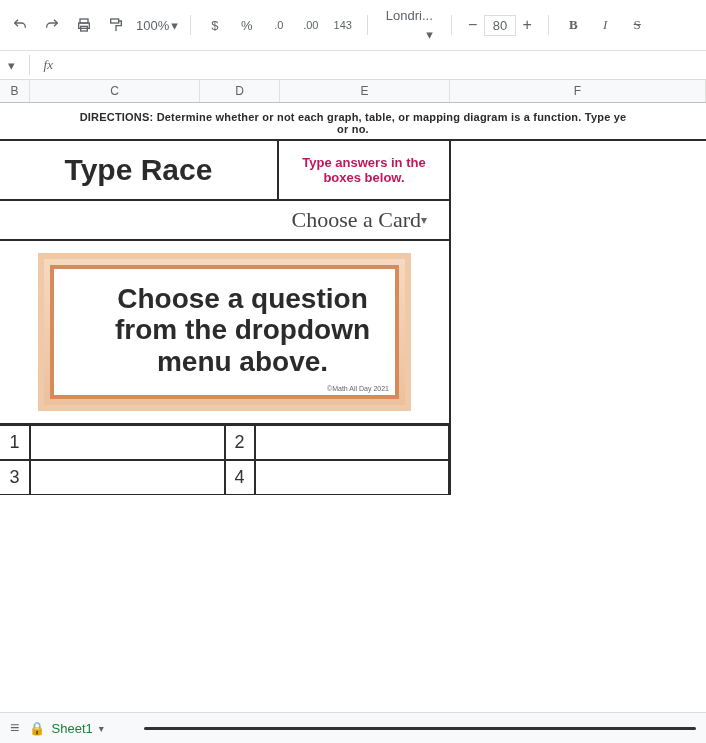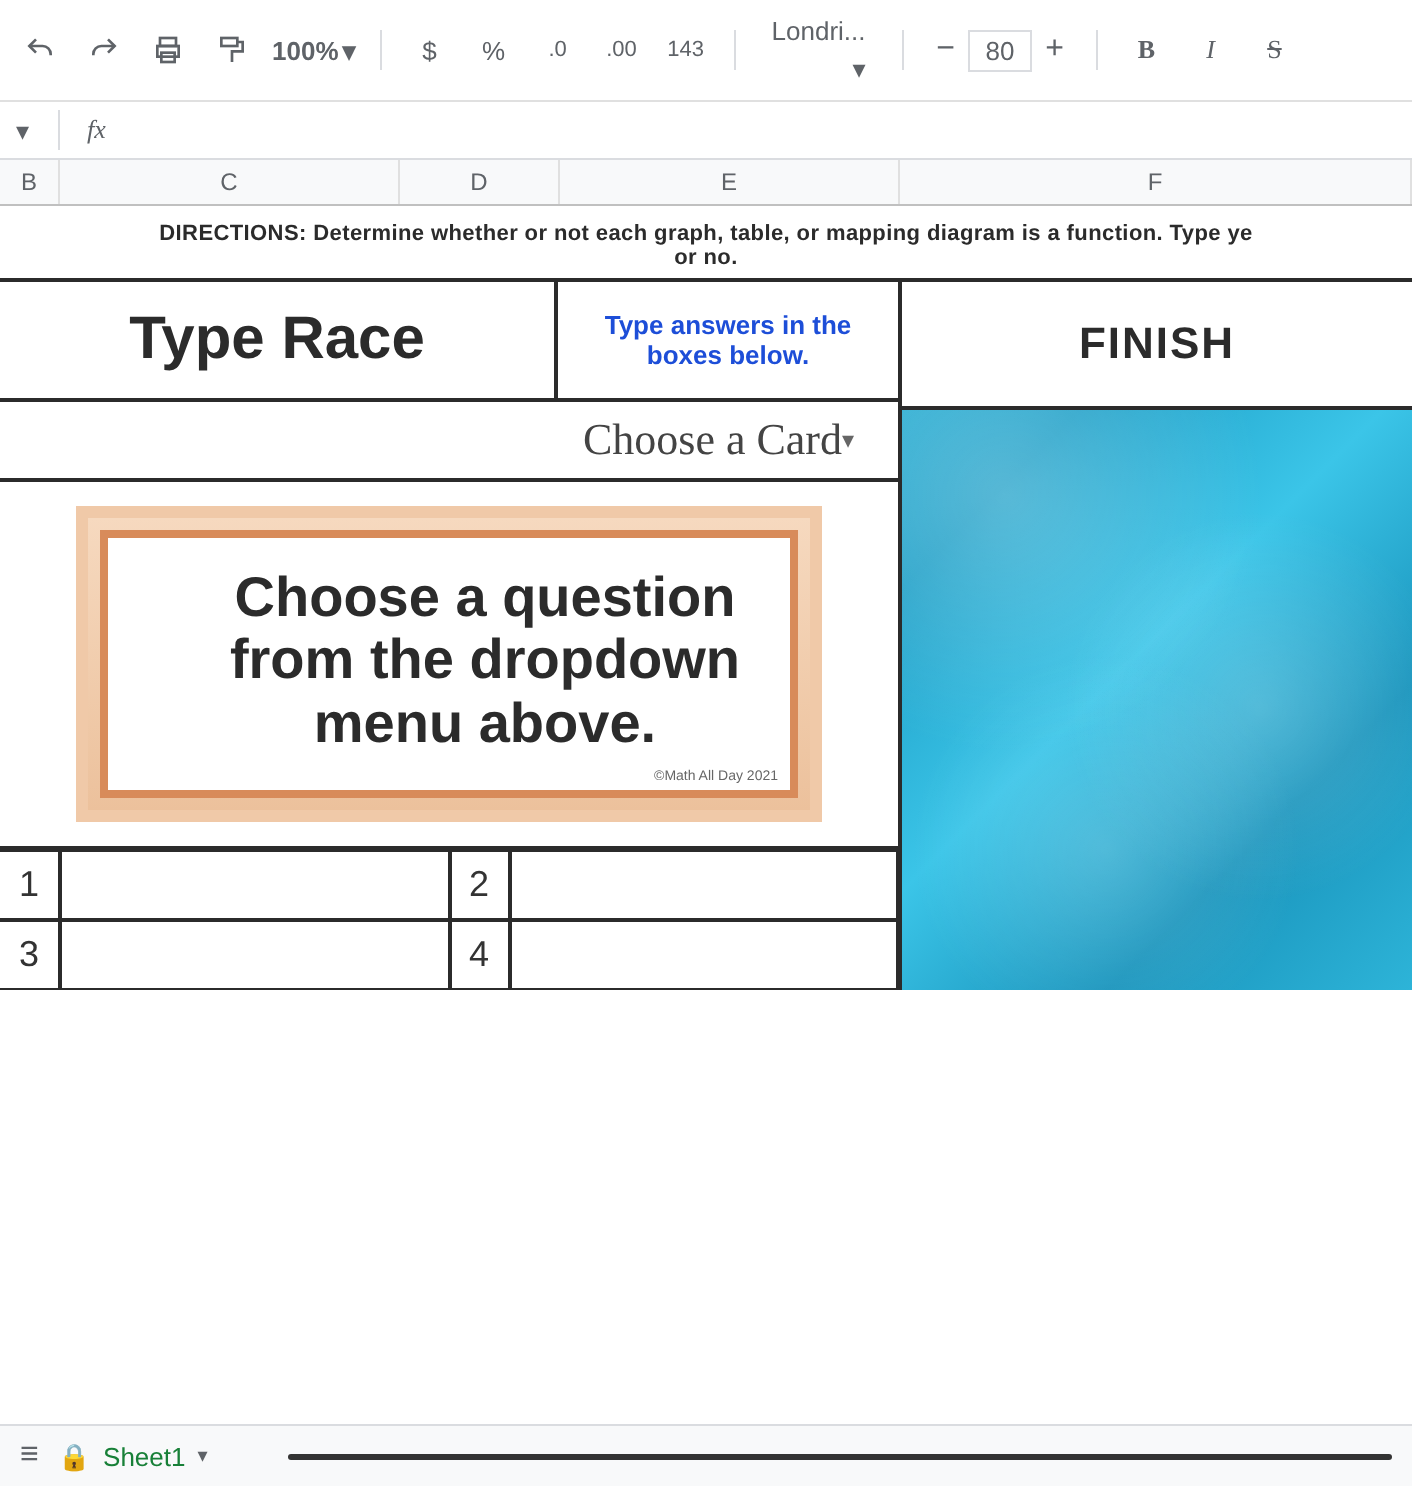--- a/index.html
+++ b/index.html
@@ -27,21 +27,21 @@
 .tb-btn {
   display: flex;
   align-items: center;
   justify-content: center;
   width: 24px;
   height: 24px;
   cursor: pointer;
   color: #5f6368;
 }
 .tb-sep { width:1px; height:20px; background:#dadce0; margin:0 4px; }
-.zoom { display:flex; align-items:center; gap:2px; font-size:13px;font-weight:bold;}
+.zoom { display:flex; align-items:center; gap:2px; font-size:13px;}
 .font-box {
   display:flex; align-items:flex-end; gap:4px;
   padding:2px 6px; border-radius:2px;flex-direction:column;
 }
 .font-drop { cursor:pointer; }
 .size-group { display:flex; align-items:center; gap:2px; }
 .size-box {
   border:1px solid #dadce0; padding:2px 8px; font-size:13px;
   min-width:28px; text-align:center;
 }
@@ -131,21 +131,21 @@
   color:#2b2b2b;
   border-right:2px solid #2b2b2b;
 }
 .answershead {
   width:170px;
   font-family: Arial, sans-serif;
   font-weight:700;
   font-size:13px;
   text-align:center;
   padding:6px 6px;
-  color:#1d4ed8;
+  color:#be185d;
   display:flex; align-items:center; justify-content:center;
 }
 
 .dropdownrow {
   border-bottom:2px solid #2b2b2b;
   display:flex; align-items:center;
   padding:6px 10px;
 }
 .dropdown-label {
   flex:1;
@@ -331,24 +331,20 @@
         <div class="agcell"></div>
         <div class="agcell agnum">2</div>
         <div class="agcell"></div>
         <div class="agcell agnum agleftedge">3</div>
         <div class="agcell"></div>
         <div class="agcell agnum">4</div>
         <div class="agcell"></div>
       </div>
     </div>
 
-    <div class="rightcol">
-      <div class="finish-head">FINISH</div>
-      <div style="flex:1"></div>
-    </div>
   </div>
 
 </div>
 
 <div class="tabs">
   <div class="hamburger">≡</div>
   <div class="sheet-tab">
     <span class="lock">🔒</span>
     <span>Sheet1</span>
     <span class="tab-caret">▾</span>

